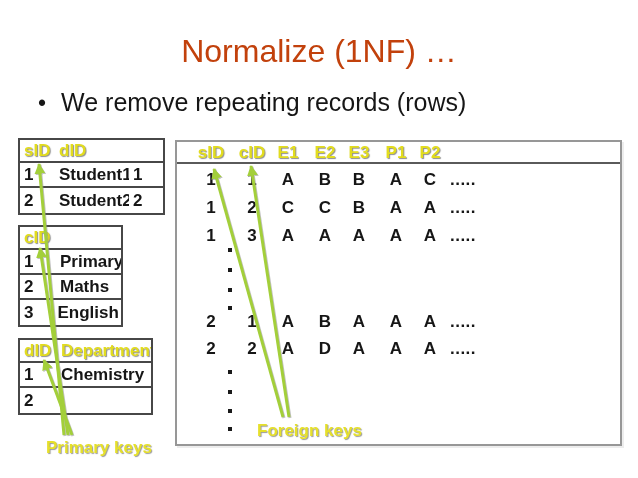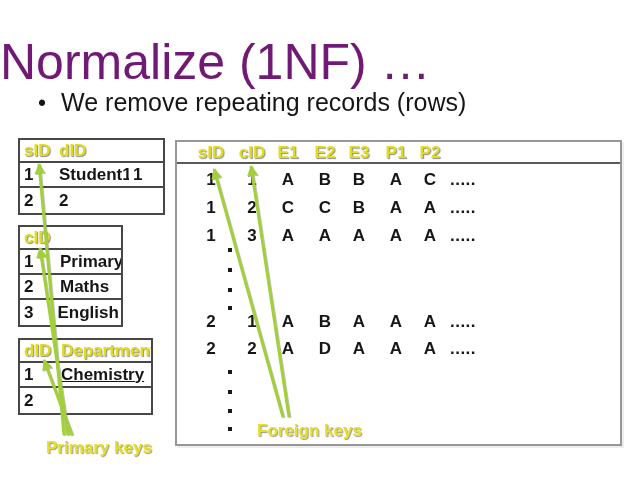--- a/index.html
+++ b/index.html
@@ -1,21 +1,21 @@
 <!DOCTYPE html>
 <html><head>
 <meta charset="utf-8">
 <style>
   * { margin:0; padding:0; box-sizing:border-box; }
   html,body { width:638px; height:478px; }
   body { font-family:"Liberation Sans", sans-serif; background:#ffffff; }
   .slide { position:relative; width:638px; height:478px; background:#fff; overflow:hidden; }
 
-  .title { position:absolute; top:33px; left:0; width:100%; 
-           font-size:50px; font-weight:400; color:#701a75; }
+  .title { position:absolute; top:33px; left:0; width:100%; text-align:center;
+           font-size:32px; font-weight:400; color:#c2410c; }
 
   .bullet-line { position:absolute; top:88px; left:38px; display:flex; align-items:baseline;
                  font-size:25px; color:#161616; }
   .bullet-marker { margin-right:15px; font-size:23px; }
 
   
   .ltable { position:absolute; border:2px solid #474747; background:#fff; }
   #lt0 { left:18px; top:138px; width:147px; }
   #lt1 { left:18px; top:225px; width:105px; }
   #lt2 { left:18px; top:338px; width:135px; }
@@ -65,20 +65,21 @@
         <span class="lcell" style="width: 35px;">sID</span>
         <span class="lcell" style="width: 32px;">dID</span>
       </div>
       <div class="lrow">
         <span class="lcell" style="width: 35px;">1</span>
         <span class="lcell" style="width: 74px;">Student1</span>
         <span class="lcell" style="width: 32px;">1</span>
       </div>
       <div class="lrow">
         <span class="lcell" style="width: 35px;">2</span>
+        <span class="lcell" style="width: 74px;">Student2</span>
         <span class="lcell" style="width: 32px;">2</span>
       </div>
     </div>
   <div class="ltable" id="lt1">
       <div class="lrow lhead">
         <span class="lcell" style="width: 36px;">cID</span>
       </div>
       <div class="lrow">
         <span class="lcell" style="width: 36px;">1</span>
         <span class="lcell" style="width: 65px;">Primary</span>
@@ -92,21 +93,21 @@
         <span class="lcell" style="width: 73px;">English</span>
       </div>
     </div>
   <div class="ltable" id="lt2">
       <div class="lrow lhead">
         <span class="lcell" style="width: 37px;">dID</span>
         <span class="lcell" style="width: 94px;">Department</span>
       </div>
       <div class="lrow">
         <span class="lcell" style="width: 37px;">1</span>
-        <span class="lcell" style="width: 94px; text-decoration: underline;">Chemistry</span>
+        <span class="lcell" style="width: 94px;">Chemistry</span>
       </div>
       <div class="lrow">
         <span class="lcell" style="width: 37px;">2</span>
       </div>
     </div>
 
   <div class="panel">
     <div class="panel-header" id="main-header">
         <span class="mcell" style="left: 34px;">sID</span>
         <span class="mcell" style="left: 75px;">cID</span>

